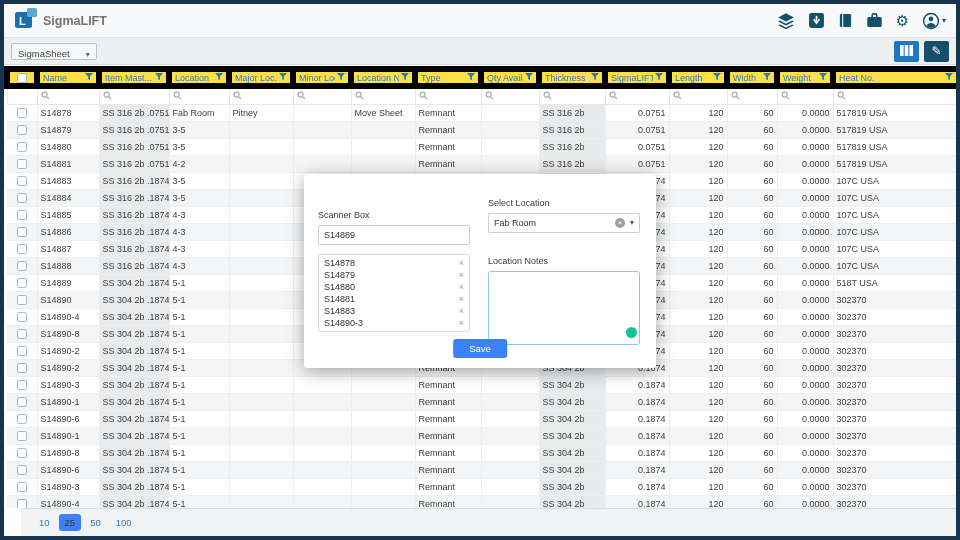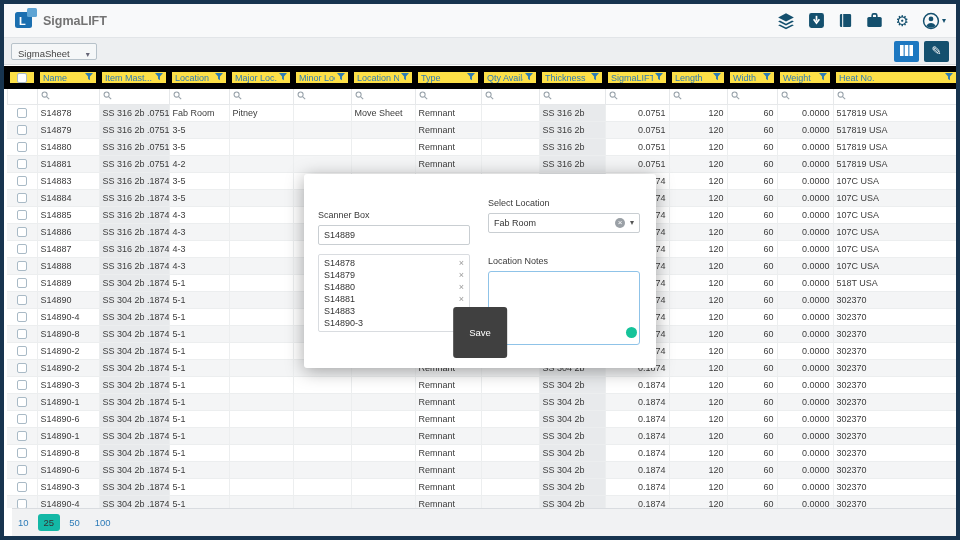--- a/index.html
+++ b/index.html
@@ -50,27 +50,27 @@
   .m-input { width:100%; height:20px; border:1px solid #c9ced2; border-radius:2px; font:9px "Liberation Sans", sans-serif; padding:0 5px; color:#333; }
   .scan-list { margin-top:9px; border:1px solid #d9dce0; border-radius:2px; height:78px; padding:2px 0; overflow:hidden; }
   .scan-item { display:flex; justify-content:space-between; align-items:center; padding:0 5px; height:12px; }
   .si-x { color:#999; font-size:9px; cursor:pointer; }
   .m-combo { height:20px; border:1px solid #c9ced2; border-radius:2px; display:flex; align-items:center; padding:0 5px; justify-content:space-between; cursor:pointer; }
   .combo-icons { display:flex; align-items:center; gap:5px; }
   .clear { width:10px; height:10px; border-radius:50%; background:#9aa0a6; color:#fff; font-size:8px; line-height:10px; text-align:center; cursor:pointer; }
   .dcaret { color:#555; font-size:8px; }
   .m-notes { position:relative; height:74px; border:1.5px solid #8fc3e8; border-radius:3px; padding:4px 6px; line-height:1.35; color:#333; overflow:hidden; }
   .gdot { position:absolute; right:2px; bottom:6px; width:11px; height:11px; border-radius:50%; background:#15c39a; cursor:pointer; }
-  .save-btn { position:absolute; left:50%; bottom:10px; transform:translateX(-50%); background:#404040; color:#fff; border:none; border-radius:3px; font:9.5px "Liberation Sans", sans-serif; padding:20px 16px; cursor:pointer; }
+  .save-btn { position:absolute; left:50%; bottom:10px; transform:translateX(-50%); background:#3b82f6; color:#fff; border:none; border-radius:3px; font:9.5px "Liberation Sans", sans-serif; padding:4px 16px; cursor:pointer; }
 
   
-  .pagebar { position:absolute; left:8px; right:0; bottom:0; height:28px; background:#f1f2f3; border-top:1px solid #d9dce0; display:flex; align-items:center; padding:0 0; font-size:9.5px; z-index:5; }
+  .pagebar { position:absolute; left:17px; right:0; bottom:0; height:28px; background:#f1f2f3; border-top:1px solid #d9dce0; display:flex; align-items:center; padding:0 12px; font-size:9.5px; z-index:5; }
   .psizes { display:flex; gap:3px; }
   .psz { color:#2e7cb8; padding:3px 6px; border-radius:3px; cursor:pointer; }
-  .psz.active { background:#14b8a6; color:#333; }
+  .psz.active { background:#3b82f6; color:#333; }
   .pright { margin-left:auto; display:flex; align-items:center; gap:14px; }
   .pstatus { color:#4f93c8; }
   .pager { display:flex; gap:4px; align-items:center; }
   .pnum { color:#2e7cb8; padding:3px 6px; border-radius:3px; cursor:pointer; }
   .pnum.active { background:#ccd1d5; color:#333; }
   .pnum.dots { color:#888; cursor:default; }
 </style>
 </head>
 <body>
 

